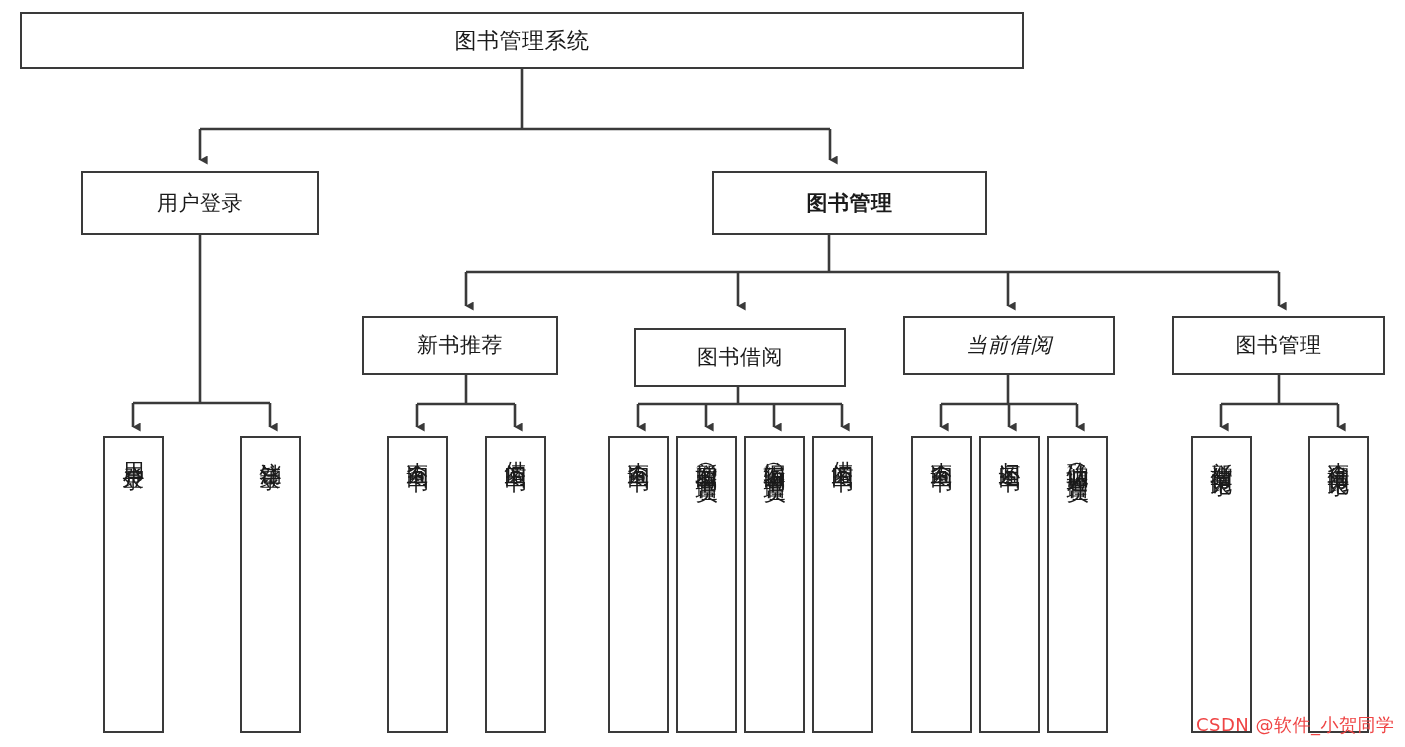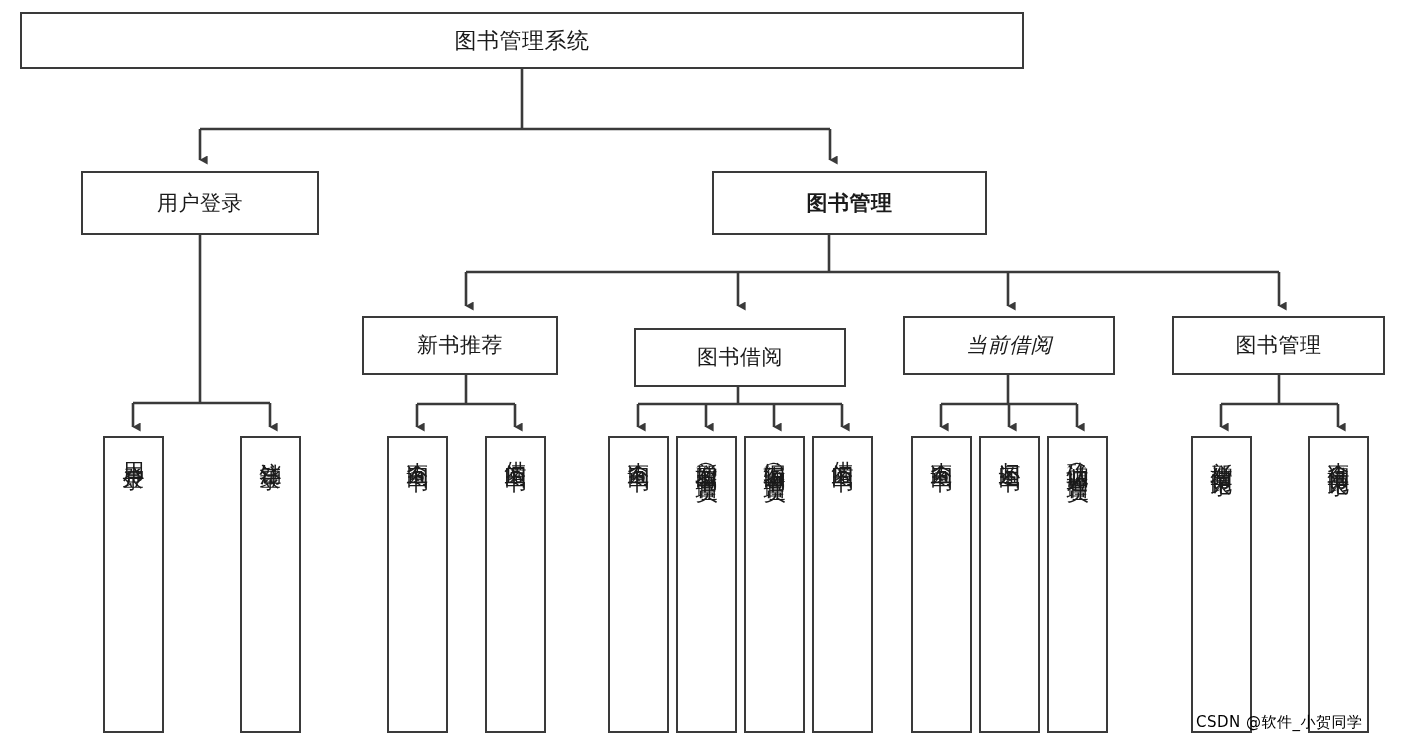--- a/index.html
+++ b/index.html
@@ -58,22 +58,22 @@
   .node.v .label {
     font-size: 22px;
     writing-mode: vertical-rl;
     text-orientation: upright;
     letter-spacing: 3px;
     line-height: 1;
     text-align: left;
   }
   .watermark {
     position: absolute;
-    color: #000000;
-    font-size: 15px;
+    color: #ef4444;
+    font-size: 18px;
     white-space: nowrap;
     letter-spacing: 0.5px;
   }
 </style>
 </head>
 <body>
 
 <div id="canvas">
 
   <svg class="edges" viewBox="0 0 1405 747" xmlns="http://www.w3.org/2000/svg">

